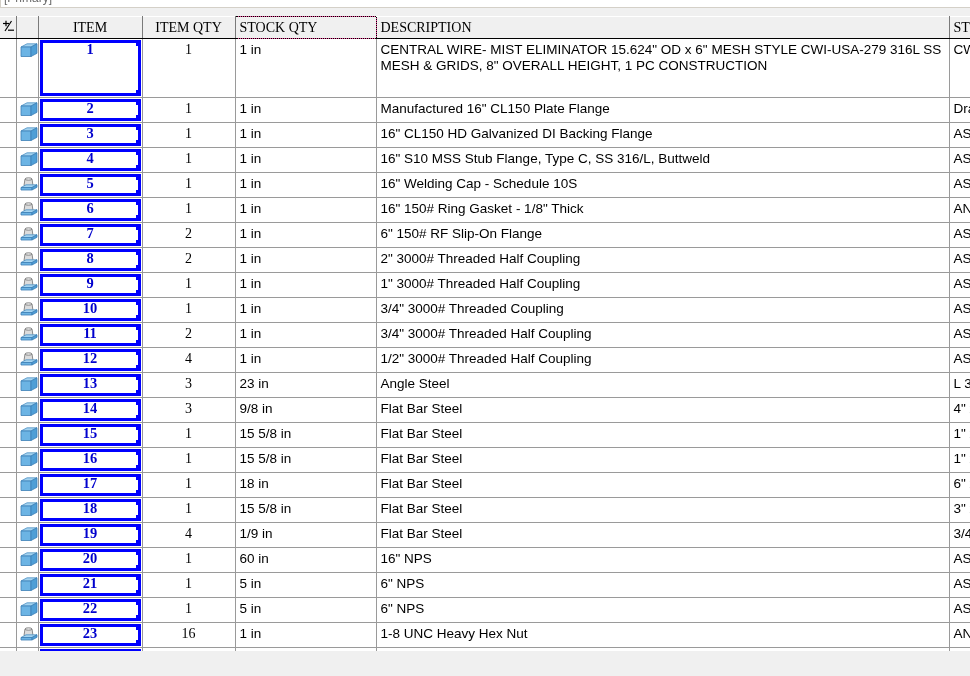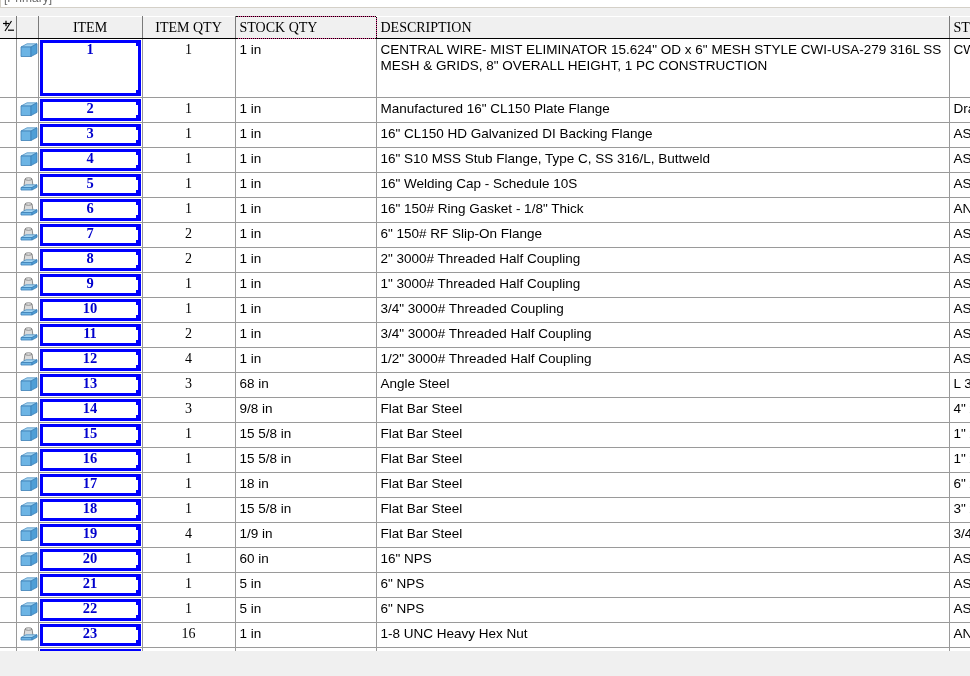--- a/index.html
+++ b/index.html
@@ -534,21 +534,21 @@
               <span class="itembox">
                 <span class="tick"></span>
                 <span class="tick b"></span>
               </span>
               <span class="itemnum">13</span>
             </td>
             <td class="c-iqty">
               <div class="v">3</div>
             </td>
             <td class="c-uqty">
-              <div class="v">68 in</div>
+              <div class="v">23 in</div>
             </td>
             <td class="c-desc">
               <div class="v">Angle Steel</div>
             </td>
             <td class="c-stock">
               <div class="v">L 3</div>
             </td>
           </tr>
           <tr class="r">
             <td class="c-gutter"></td>

